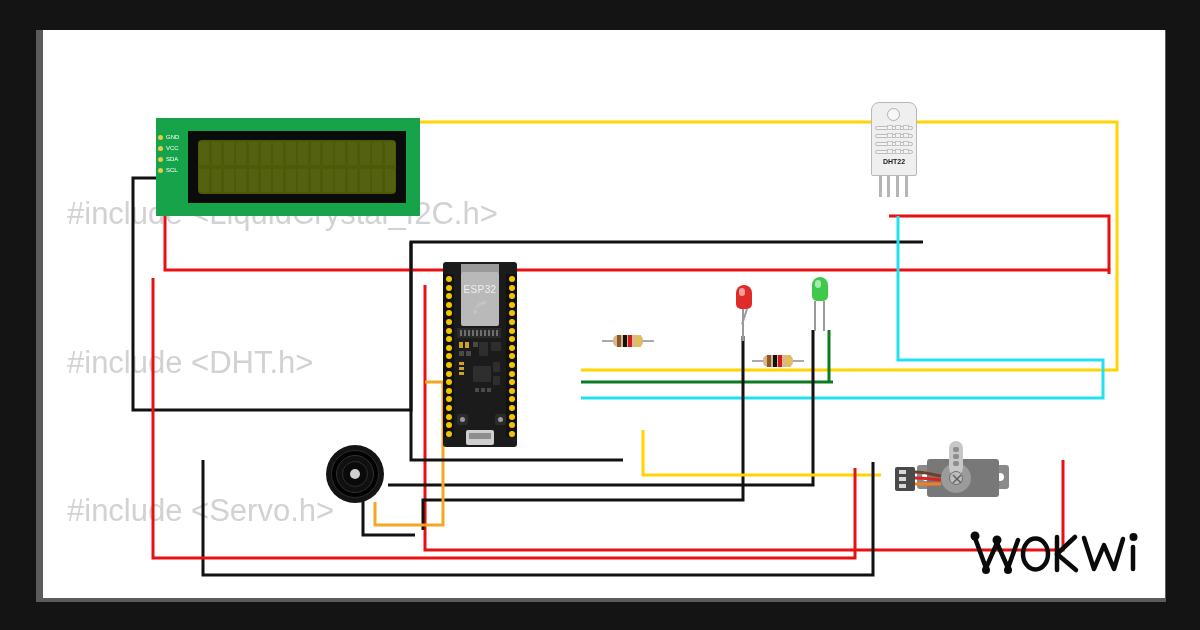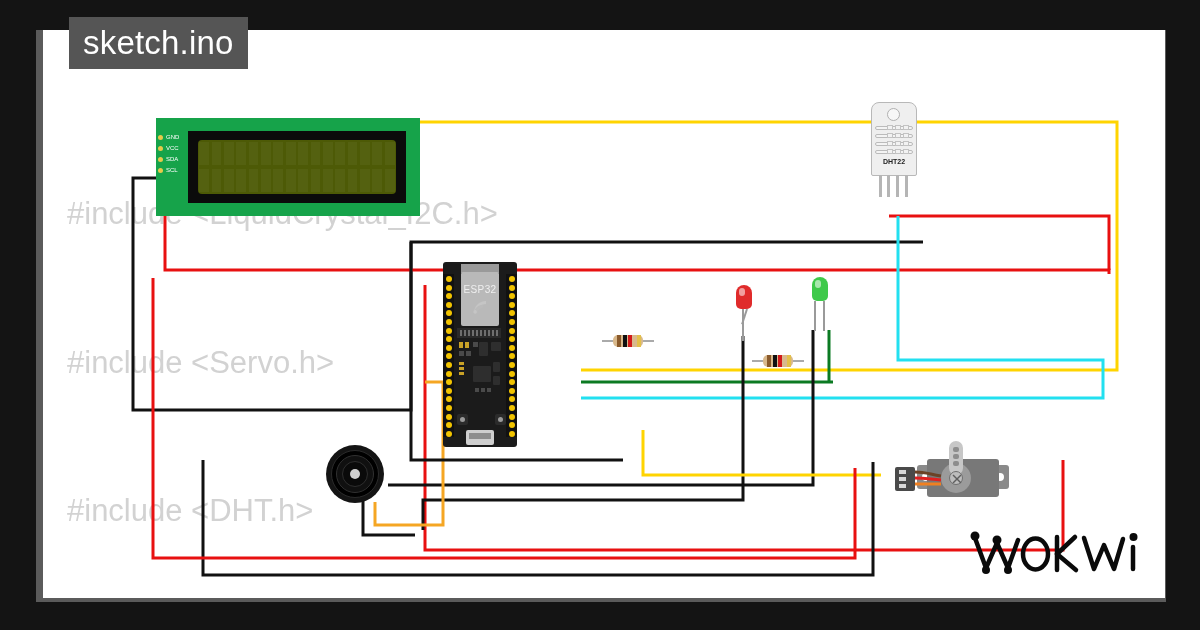--- a/index.html
+++ b/index.html
@@ -126,22 +126,22 @@
 <body>
 
 <div id="stage">
 
   <div class="shadow-layer"></div>
 
   <div class="canvas-sheet">
 
     <div class="code-layer">
       <span class="code-line">#include &lt;LiquidCrystal_I2C.h&gt;</span>
+      <span class="code-line">#include &lt;DHT.h&gt;</span>
       <span class="code-line">#include &lt;Servo.h&gt;</span>
-      <span class="code-line">#include &lt;DHT.h&gt;</span>
       
       
       
       
       
       
       
       
     </div>
 
@@ -434,14 +434,13 @@
           <path d="M178,58 L216,90"></path>
           <path d="M232,26 L252,88 L272,40 L292,88 L310,28"></path>
           <path d="M330,44 L330,88"></path>
         </g>
         <circle cx="331" cy="24" r="8" fill="#0a0a0a"></circle>
       </svg>
 
     </div>
   </div>
 
-  <div class="file-tab">sketch.ino</div>
 </div>
 
 </body></html>

